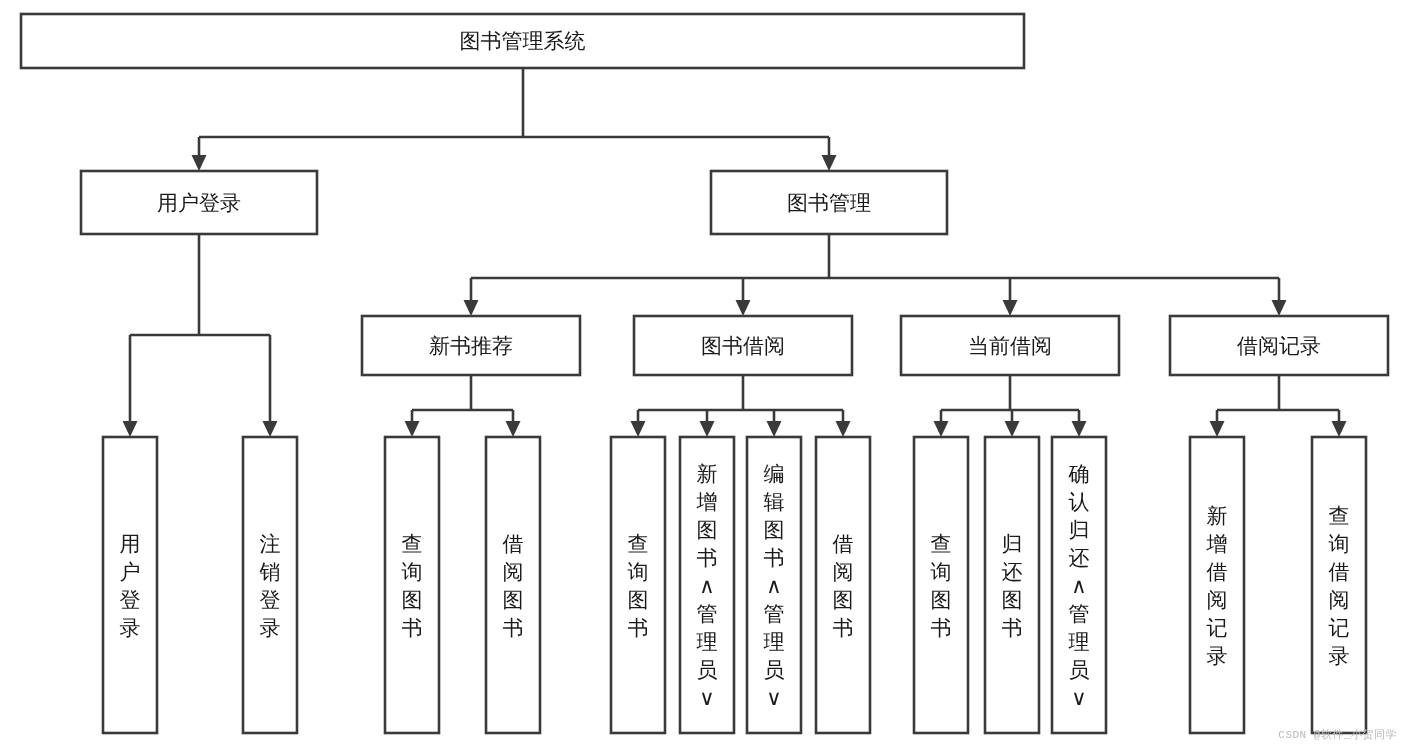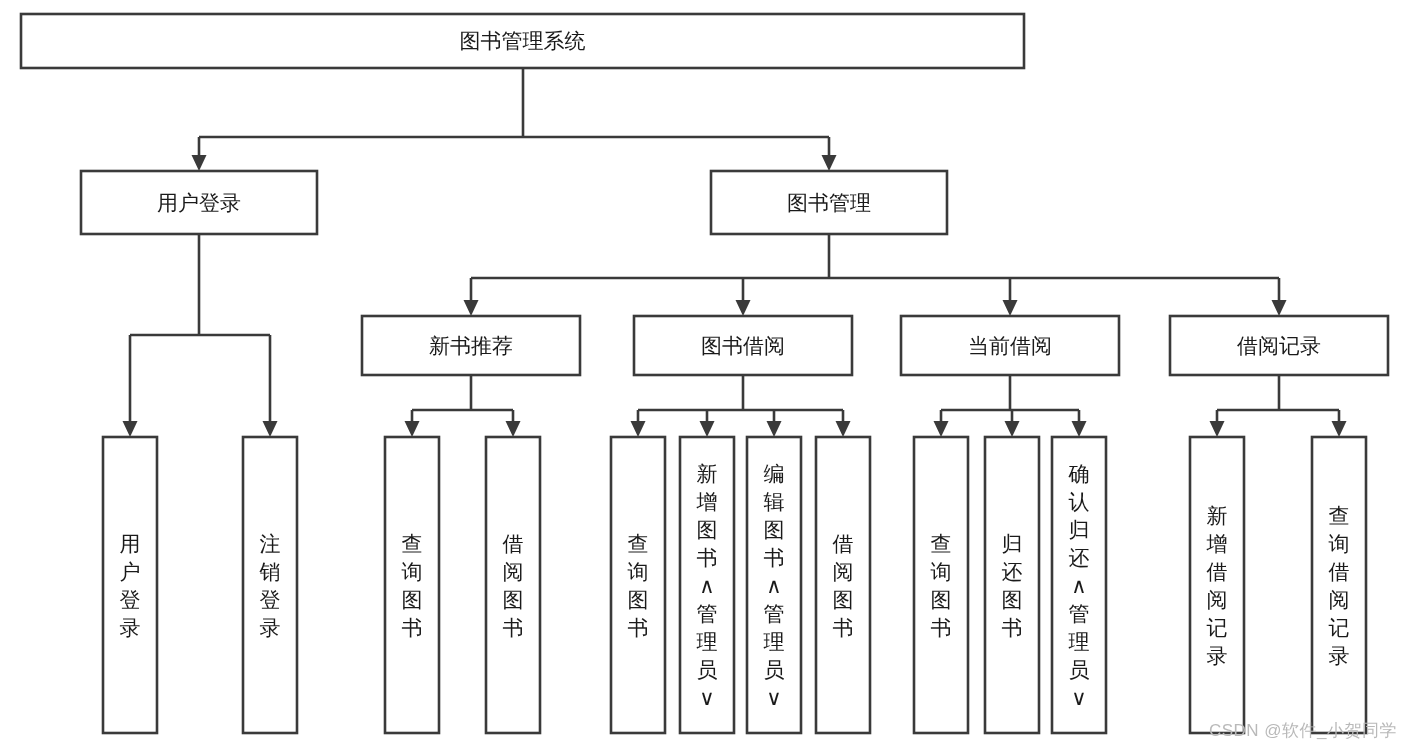--- a/index.html
+++ b/index.html
@@ -51,22 +51,22 @@
     fill: none;
     stroke-linecap: butt;
   }
   .arrow-head {
     fill: #3a3a3a;
   }
   .watermark {
     position: absolute;
     right: 8px;
     bottom: 5px;
-    font-family: Liberation Sans, sans-serif;
-    font-size: 17px;
+    font-family: Liberation Mono, monospace;
+    font-size: 11px;
     color: #b9b9b9;
     white-space: nowrap;
     letter-spacing: 0.5px;
   }
 </style>
 </head>
 <body>
 
 <div id="diagram-root">
   <svg id="flow-svg" viewBox="0 0 1405 747">

